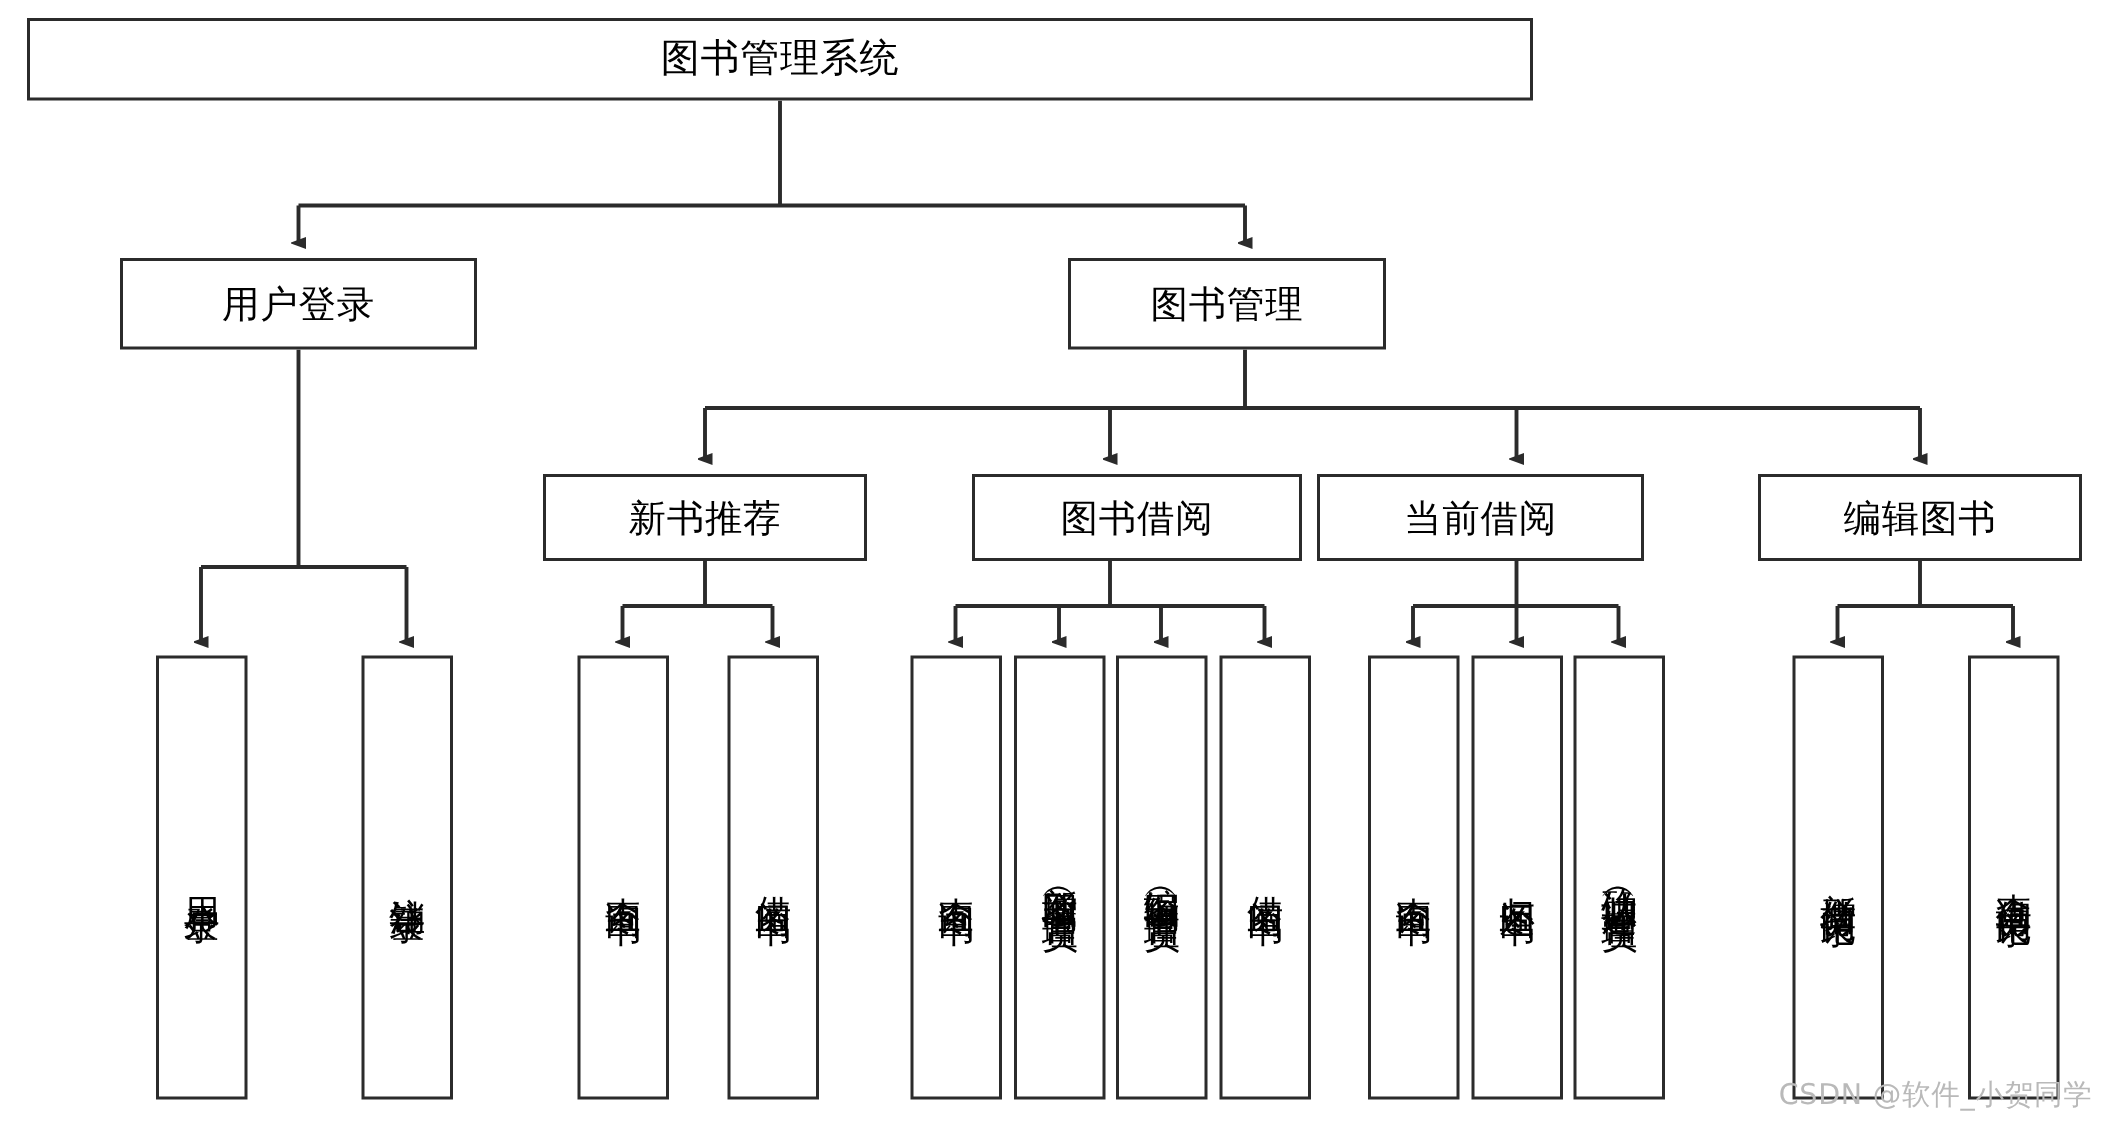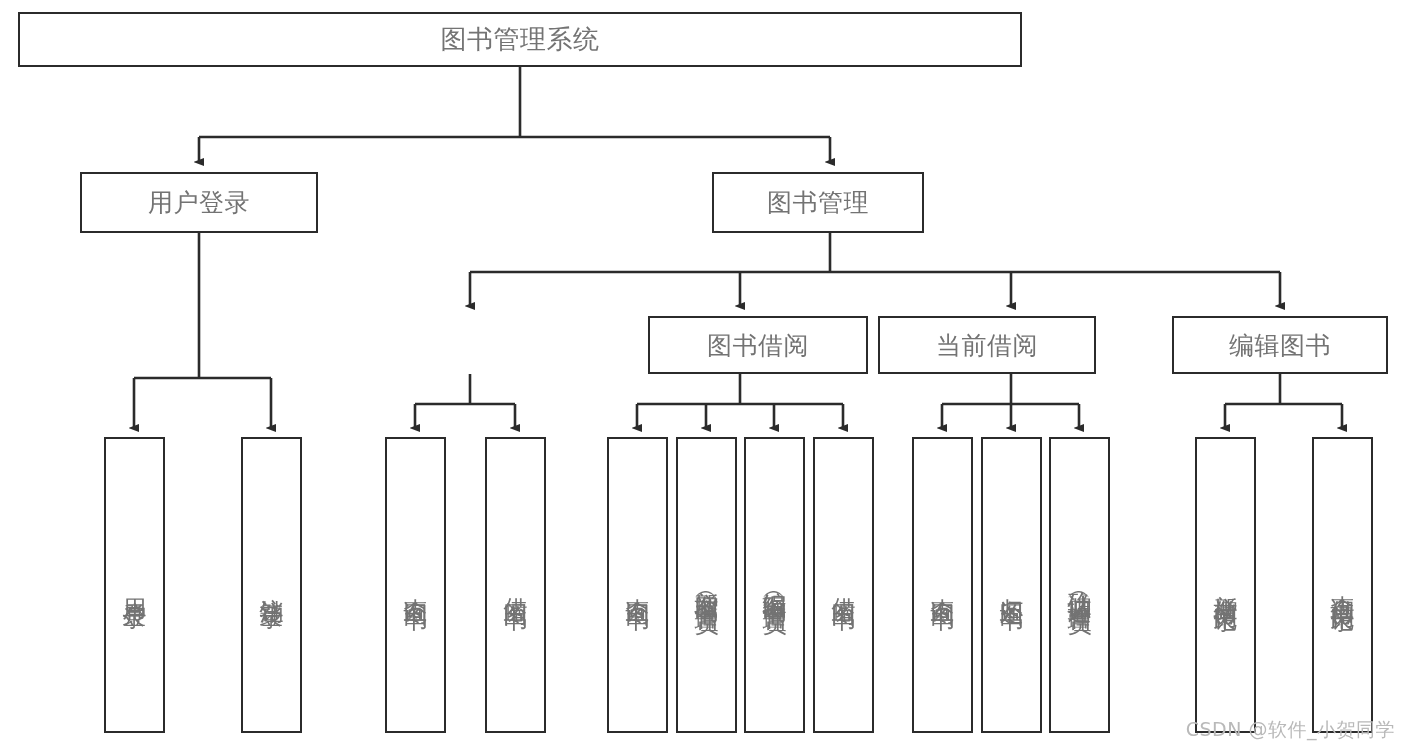--- a/index.html
+++ b/index.html
@@ -26,21 +26,21 @@
     pointer-events: none;
   }
   .node {
     position: absolute;
     box-sizing: border-box;
     background: #ffffff;
     border: 2.5px solid #2b2b2b;
     display: flex;
     align-items: center;
     justify-content: center;
-    color: #737373;
+    color: #000000;
     z-index: 3;
   }
   .node .label {
     display: block;
     text-align: center;
     line-height: 1.16;
     letter-spacing: 0.5px;
   }
   
   .node.horiz .label {
@@ -133,20 +133,23 @@
     <span class="label">图书管理系统</span>
   </div>
 
   <div class="node horiz" style="left:80px; top:172px; width:238px; height:61px;">
     <span class="label">用户登录</span>
   </div>
   <div class="node horiz" style="left:712px; top:172px; width:212px; height:61px;">
     <span class="label">图书管理</span>
   </div>
 
+  <div class="node horiz" style="left:362px; top:316px; width:216px; height:58px;">
+    <span class="label">新书推荐</span>
+  </div>
   <div class="node horiz" style="left:632px; top:316px; width:220px; height:58px;margin-left:16px;">
     <span class="label">图书借阅</span>
   </div>
   <div class="node horiz" style="left:878px; top:316px; width:218px; height:58px;">
     <span class="label">当前借阅</span>
   </div>
   <div class="node horiz" style="left:1172px; top:316px; width:216px; height:58px;">
     <span class="label">编辑图书</span>
   </div>
 

